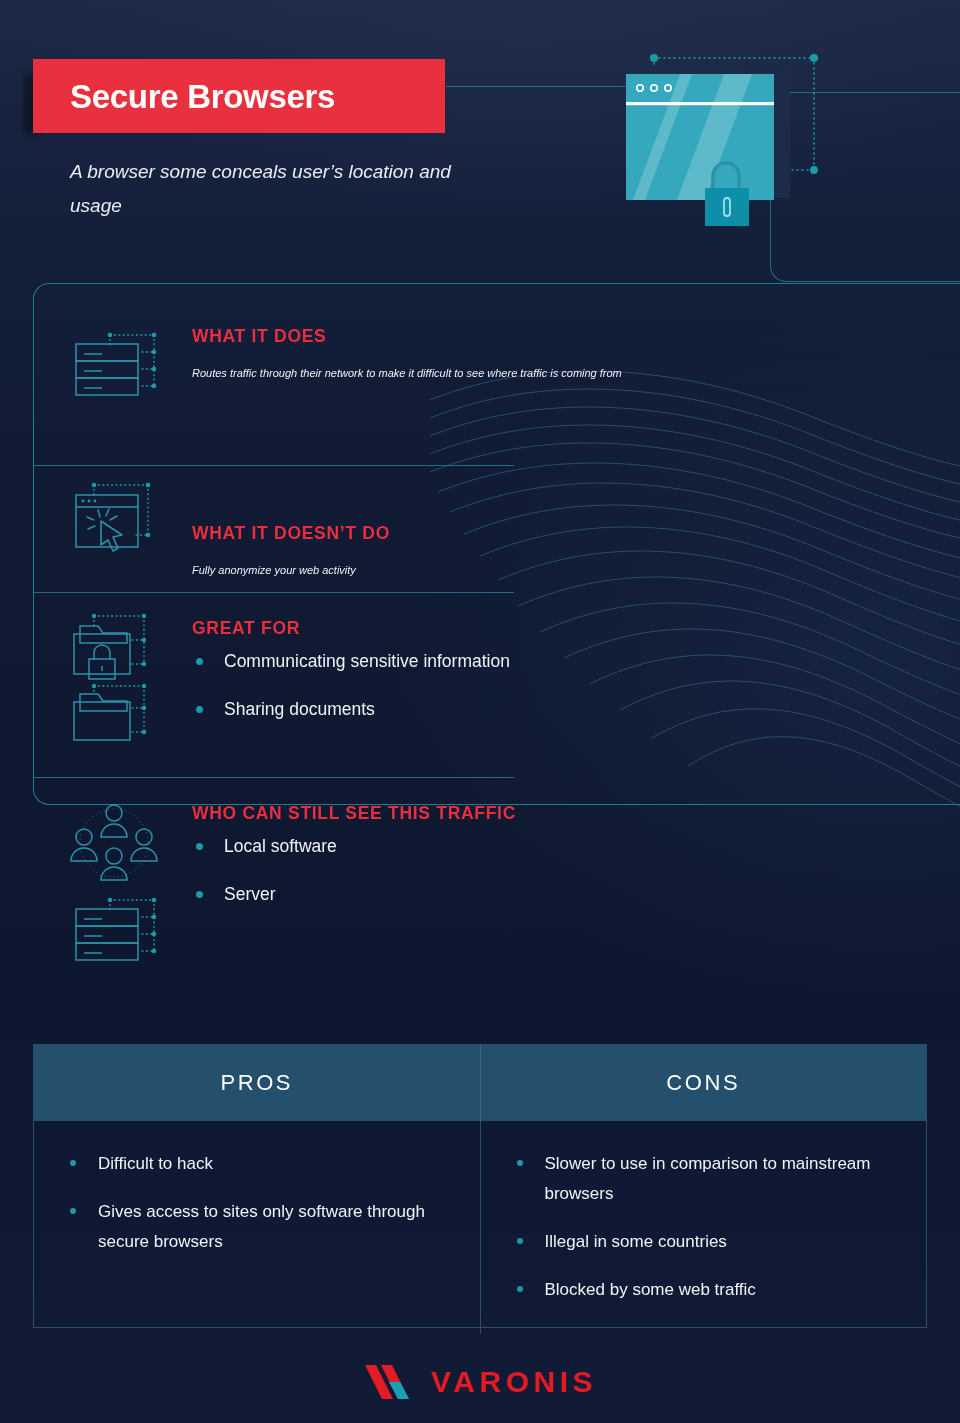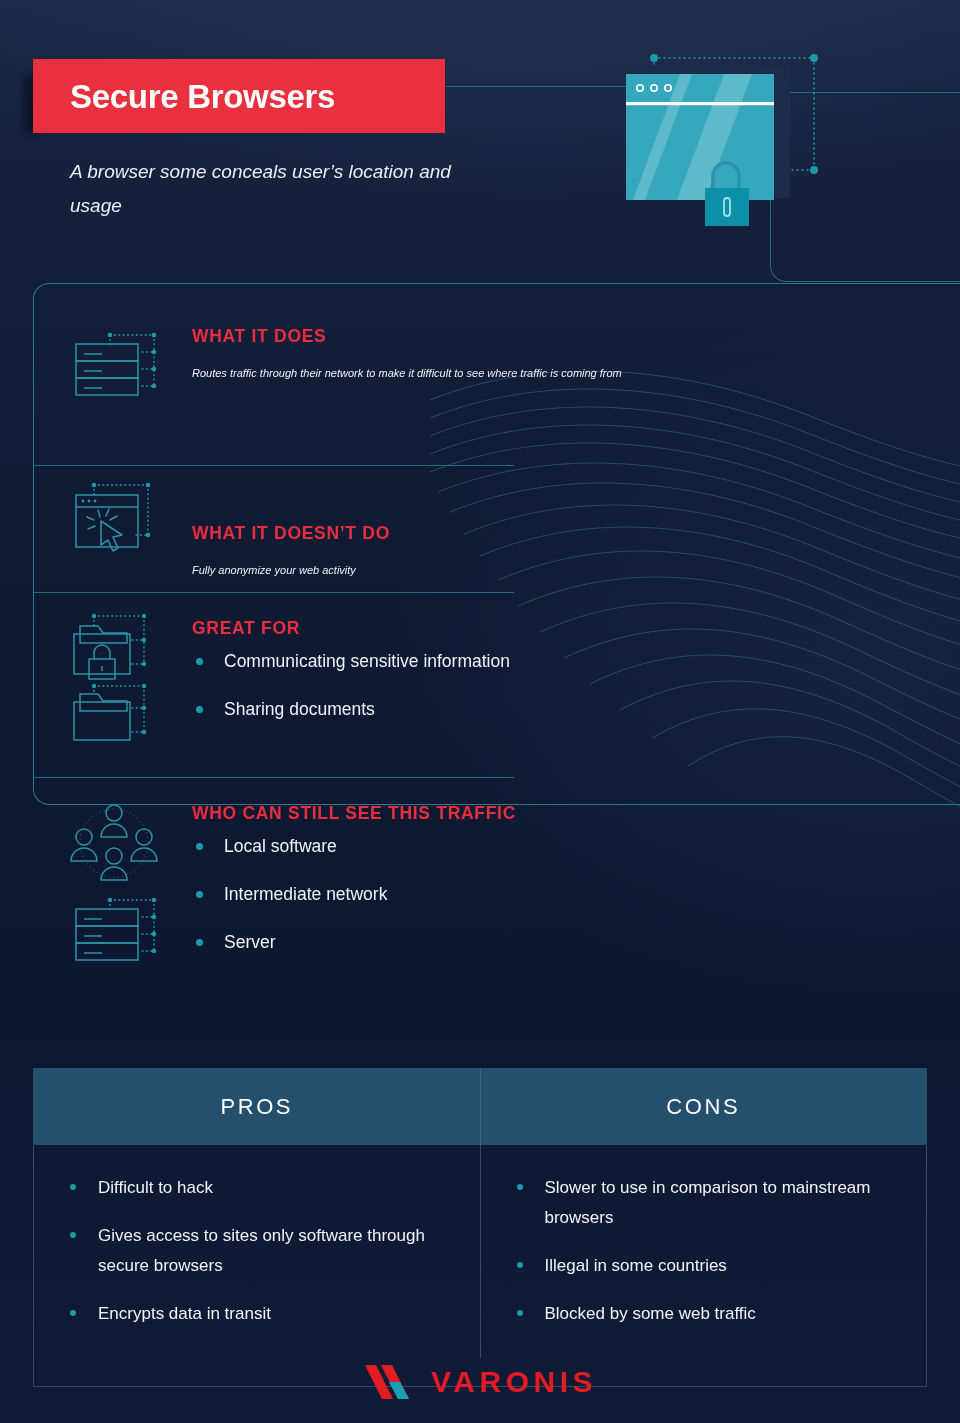--- a/index.html
+++ b/index.html
@@ -157,22 +157,22 @@
     position: absolute;
     left: 4px; top: 8px;
     width: 7px; height: 7px;
     border-radius: 50%;
     background: #1b9aaa;
   }
 
   
   #table {
     position: absolute;
-    top: 1068px; left: 33px;
-    width: 894px; height: 319px;
+    top: 1044px; left: 33px;
+    width: 894px; height: 284px;
     border: 1px solid #2a4f6d;
   }
   .tbl-head {
     display: flex;
     height: 76px;
     background: #24506e;
   }
   .tbl-head > div {
     flex: 1;
     display: flex;
@@ -477,39 +477,37 @@
             <path d="M14,24 h18"></path>
               <path d="M14,41 h18"></path>
               <path d="M14,58 h18"></path>
           </g>
         </svg>
       </div>
       <div class="sec-body" style="top:26px;">
         <div class="sec-heading">WHO CAN STILL SEE THIS TRAFFIC</div>
         <ul class="sec-list">
           <li>Local software</li>
-          <li>Intermediate network</li>
           <li>Server</li>
         </ul>
       </div>
     </div>
 
   </div>
 
   <div id="table">
     <div class="tbl-head">
       <div>PROS</div>
       <div>CONS</div>
     </div>
     <div class="tbl-body">
       <div class="tbl-col">
         <ul>
           <li>Difficult to hack</li>
           <li>Gives access to sites only software through secure browsers</li>
-          <li>Encrypts data in transit</li>
         </ul>
       </div>
       <div class="tbl-col">
         <ul>
           <li>Slower to use in comparison to mainstream browsers</li>
           <li>Illegal in some countries</li>
           <li>Blocked by some web traffic</li>
         </ul>
       </div>
     </div>

